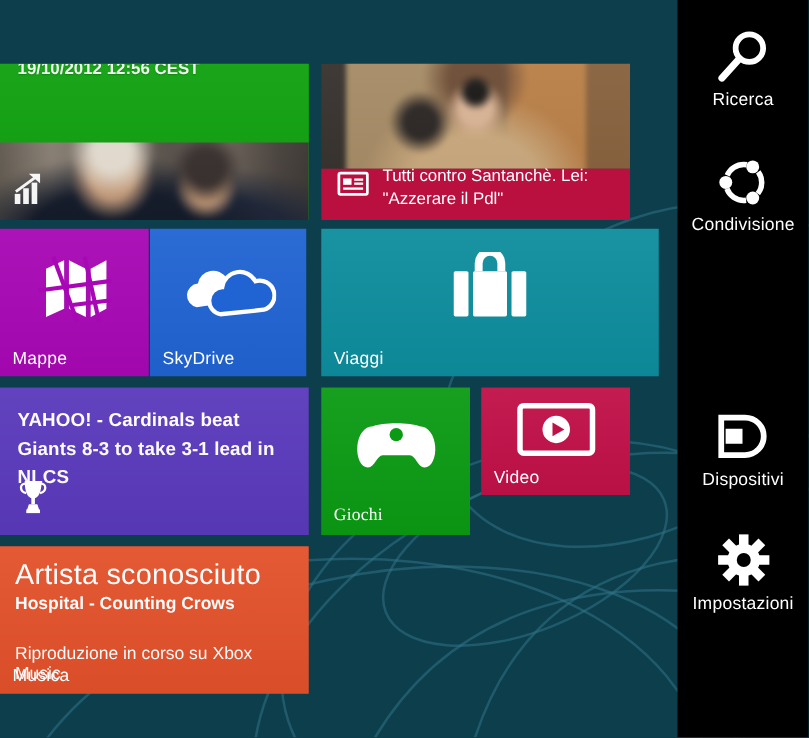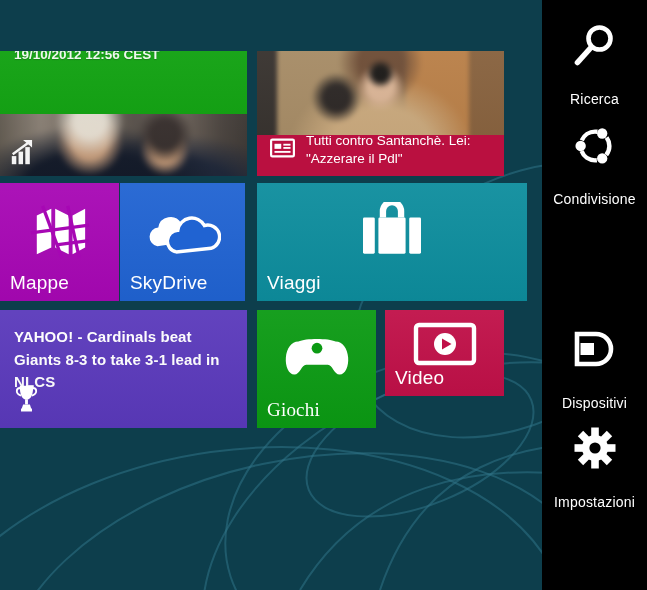--- a/index.html
+++ b/index.html
@@ -5,21 +5,21 @@
   * { margin:0; padding:0; box-sizing:border-box; }
   html,body { width:647px; height:590px; overflow:hidden; }
   body { font-family:"Liberation Sans", sans-serif; background:#0d3e4c; }
   .screen { position:relative; width:647px; height:590px; background:#0d3e4c; overflow:hidden; }
 
   .bg-waves { position:absolute; left:0; top:0; width:647px; height:590px; pointer-events:none; }
 
   
   .tile { position:absolute; overflow:hidden; color:#fff; cursor:pointer; }
   .tile::after { content:""; position:absolute; inset:0; background:linear-gradient(180deg, rgba(255,255,255,.05), rgba(0,0,0,.04)); pointer-events:none; }
-  .tile-label { position:absolute; left:10px; bottom:7px; font-size:19px; font-weight:400; color:#fff; letter-spacing:.2px; z-index:3;margin-top:14px; }
+  .tile-label { position:absolute; left:10px; bottom:7px; font-size:14px; font-weight:400; color:#fff; letter-spacing:.2px; z-index:3;margin-top:14px; }
 
   
   .tile-finanza { left:0; top:51px; width:247px; height:125px; }
   .nf-top { position:absolute; left:0; top:0; width:100%; height:63px; overflow:hidden; }
   .nf-date { margin:-4px 0 0 14px; font-size:13.5px; font-weight:600; color:#eef7ee; text-shadow:0 1px 1px rgba(0,60,0,.35); }
   .nf-photo { position:absolute; left:0; top:63px; width:100%; height:62px; overflow:hidden; }
   .nf-photo .photo {
     position:absolute; inset:-6px; filter:blur(2.5px);
     background:
       radial-gradient(circle at 37% 18%, rgba(232,226,214,.95) 0 9%, rgba(232,226,214,0) 20%),
@@ -63,21 +63,21 @@
   .sport-headline { padding:16px 16px 0 14px; font-size:15px; font-weight:600; line-height:1.5; letter-spacing:.1px; }
   .sport-trophy { position:absolute; left:13px; bottom:11px; z-index:2; }
 
   .musica-body { padding:9px 14px 0 12px; position:relative; height:100%; }
   .musica-title  { font-size:23px; font-weight:300; letter-spacing:.2px; }
   .musica-track  { margin-top:1px; font-size:14px; font-weight:700; }
   .musica-status { margin-top:24px; font-size:14px; font-weight:400; }
 
   
   .charms { position:absolute; right:0; top:0; width:105px; height:590px; background:#000; z-index:10; }
-  .charm { position:absolute; left:0; width:105px; display:flex; flex-direction:column; align-items:center; gap:22px; cursor:pointer; }
+  .charm { position:absolute; left:0; width:105px; display:flex; flex-direction:column; align-items:center; gap:2px; cursor:pointer; }
   .charm-ricerca      { top:21px; }
   .charm-condivisione { top:121px;text-align:right; }
   .charm-start        { top:223px; }
   .charm-dispositivi  { top:325px; }
   .charm-impostazioni { top:424px; }
   .charm-icon { height:48px; display:flex; align-items:center; justify-content:center; }
   .charm-label { font-size:14px; font-weight:300; color:#fff; letter-spacing:.2px; }
 </style>
 </head>
 <body>
@@ -207,20 +207,28 @@
     <span class="tile-icon-center">
       <svg width="64" height="45" viewBox="0 0 64 44">
         <rect x="3" y="3" width="58" height="38" rx="3" fill="none" stroke="#fff" stroke-width="4.4"></rect>
         <circle cx="32" cy="22" r="11" fill="#fff"></circle>
         <polygon points="29,16.5 38.5,22 29,27.5" fill="#c01048"></polygon>
       </svg>
     </span>
     <span class="tile-label">Video</span>
   </div>
 
+  <div class="tile tile-musica" style="background:#e2512a;">
+    <div class="musica-body">
+      <div class="musica-title">Artista sconosciuto</div>
+      <div class="musica-track">Hospital - Counting Crows</div>
+      <div class="musica-status">Riproduzione in corso su Xbox Music</div>
+    </div>
+    <span class="tile-label">Musica</span>
+  </div>
 
 
   <div class="charms">
 
     <div class="charm charm-ricerca">
       <span class="charm-icon">
         <svg width="44" height="44" viewBox="0 0 44 44">
           <circle cx="26.5" cy="15.5" r="11" fill="none" stroke="#fff" stroke-width="4.6"></circle>
           <path d="M18,24.5 L4.5,39.5" stroke="#fff" stroke-width="5.6" stroke-linecap="round"></path>
         </svg>

